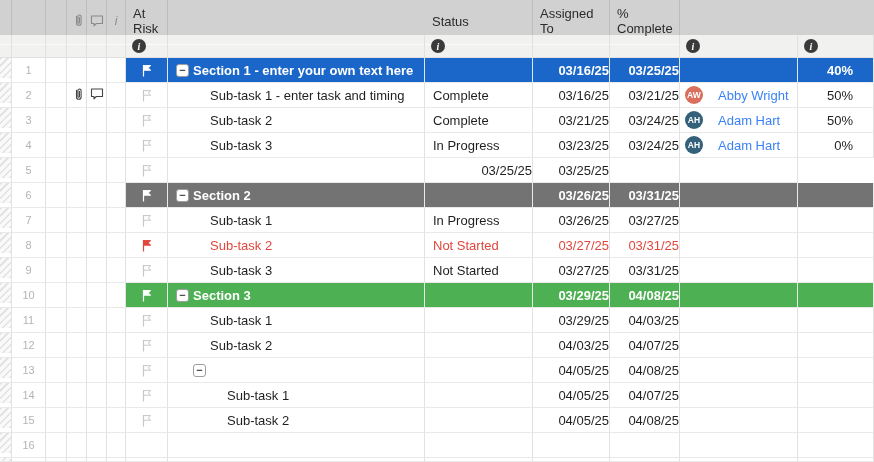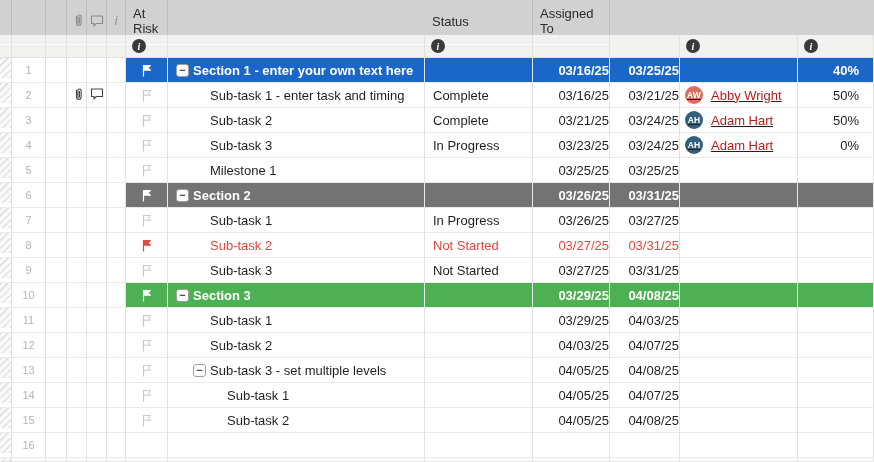--- a/index.html
+++ b/index.html
@@ -35,41 +35,41 @@
   .c-hatch { padding: 0; }
   .hatch-fill { width: 100%; height: calc(100% - 4px); align-self: flex-start;
     background: repeating-linear-gradient(315deg, #e3e3e3 0 2px, #f9f9f9 2px 5px); }
   .header-row .c-hatch, .info-row .c-hatch { background: transparent; }
 
   .c-rownum { justify-content: center; color: #b4b4b4; font-size: 11px; }
   .c-atrisk { justify-content: center; }
   .c-task { padding-right: 4px; }
   .c-status { padding-left: 8px; }
   .c-date { justify-content: flex-end; }
-  .c-assigned { padding-left: 5px; gap: 8px; text-decoration: underline; }
-  .c-pct { justify-content: flex-end; padding-right: 14px; }
+  .c-assigned { padding-left: 5px; gap: 15px; }
+  .c-pct { justify-content: flex-end; padding-right: 20px; }
 
   
   .data-row .cell.colored { background: var(--sc); color: #fff; font-weight: bold; border-right-color: rgba(255,255,255,0.85); }
   .section-title { font-weight: bold; color: #fff; }
 
   .alert-text { color: var(--risk-red); }
 
   .tree-slot { flex: 0 0 17px; display: flex; align-items: center; }
   .collapse-btn {
     width: 13px; height: 13px; border-radius: 3px; background: #fff; border: 1px solid #9e9e9e;
     color: #4a4a4a; font-size: 11px; line-height: 10px; display: inline-flex; align-items: center;
     justify-content: center; font-weight: bold;
   }
   .flag { display: inline-flex; }
   .avatar {
     width: 18px; height: 18px; border-radius: 50%; color: #fff; font-size: 8.5px; font-weight: bold;
     display: inline-flex; align-items: center; justify-content: center; flex: 0 0 18px; letter-spacing: 0.2px;
   }
-  .assignee-name { color: #b91c1c; }
+  .assignee-name { color: #3b82f6; }
   .gutter-i { font-family: "Liberation Sans", sans-serif; font-style: italic; color: #8c8c8c; font-size: 12px; }
 
   .partial-row { height: 4px; }
   .partial-row .cell { border-right: 1px solid #e2e2e2; }
 </style>
 </head>
 <body>
 
 <div class="sheet">
 
@@ -91,20 +91,21 @@
           </svg>
       </span>
     </div>
     <div class="cell c-icon">
       <span class="gutter-i">i</span>
     </div>
     <div class="cell">At Risk</div>
     <div class="cell hdr-task">Task Name</div>
     <div class="cell">Status</div>
     <div class="cell">Assigned To</div>
+    <div class="cell">% Complete</div>
   </div>
 
   <div class="grid-row info-row">
     <div class="cell c-hatch"></div>
     <div class="cell"></div>
     <div class="cell"></div>
     <div class="cell"></div>
     <div class="cell"></div>
     <div class="cell"></div>
     <div class="cell">
@@ -262,24 +263,20 @@
         <div class="cell c-icon"></div>
         <div class="cell "></div>
         <div class="cell c-atrisk">
           <span class="flag">
             <svg width="15" height="15" viewBox="0 0 15 15">
               <line x1="4.5" y1="2" x2="4.5" y2="13.5" stroke="#c7c7c7" stroke-width="1.2"></line>
               <path d="M4.5 2.6 h7.2 l-2.5 2.3 2.5 2.3 h-7.2 z" fill="none" stroke="#c7c7c7" stroke-width="1"></path>
             </svg>
           </span>
         </div>
-        <div class="cell c-task" style="padding-left: 25px;">
-          <span class="tree-slot"></span>
-          <span>Milestone 1</span>
-        </div>
         <div class="cell c-status"></div>
         <div class="cell c-date">03/25/25</div>
         <div class="cell c-date">03/25/25</div>
         <div class="cell c-assigned"></div>
         <div class="cell c-pct"></div>
       </div>
       <div class="grid-row data-row" style="--sc: #737373;">
         <div class="cell c-hatch">
           <div class="hatch-fill"></div>
         </div>
@@ -486,21 +483,20 @@
             <svg width="15" height="15" viewBox="0 0 15 15">
               <line x1="4.5" y1="2" x2="4.5" y2="13.5" stroke="#c7c7c7" stroke-width="1.2"></line>
               <path d="M4.5 2.6 h7.2 l-2.5 2.3 2.5 2.3 h-7.2 z" fill="none" stroke="#c7c7c7" stroke-width="1"></path>
             </svg>
           </span>
         </div>
         <div class="cell c-task" style="padding-left: 25px;">
           <span class="tree-slot">
             <span class="collapse-btn">−</span>
           </span>
-          <span>Sub-task 3 - set multiple levels</span>
         </div>
         <div class="cell c-status"></div>
         <div class="cell c-date">04/05/25</div>
         <div class="cell c-date">04/08/25</div>
         <div class="cell c-assigned"></div>
         <div class="cell c-pct"></div>
       </div>
       <div class="grid-row data-row">
         <div class="cell c-hatch">
           <div class="hatch-fill"></div>

